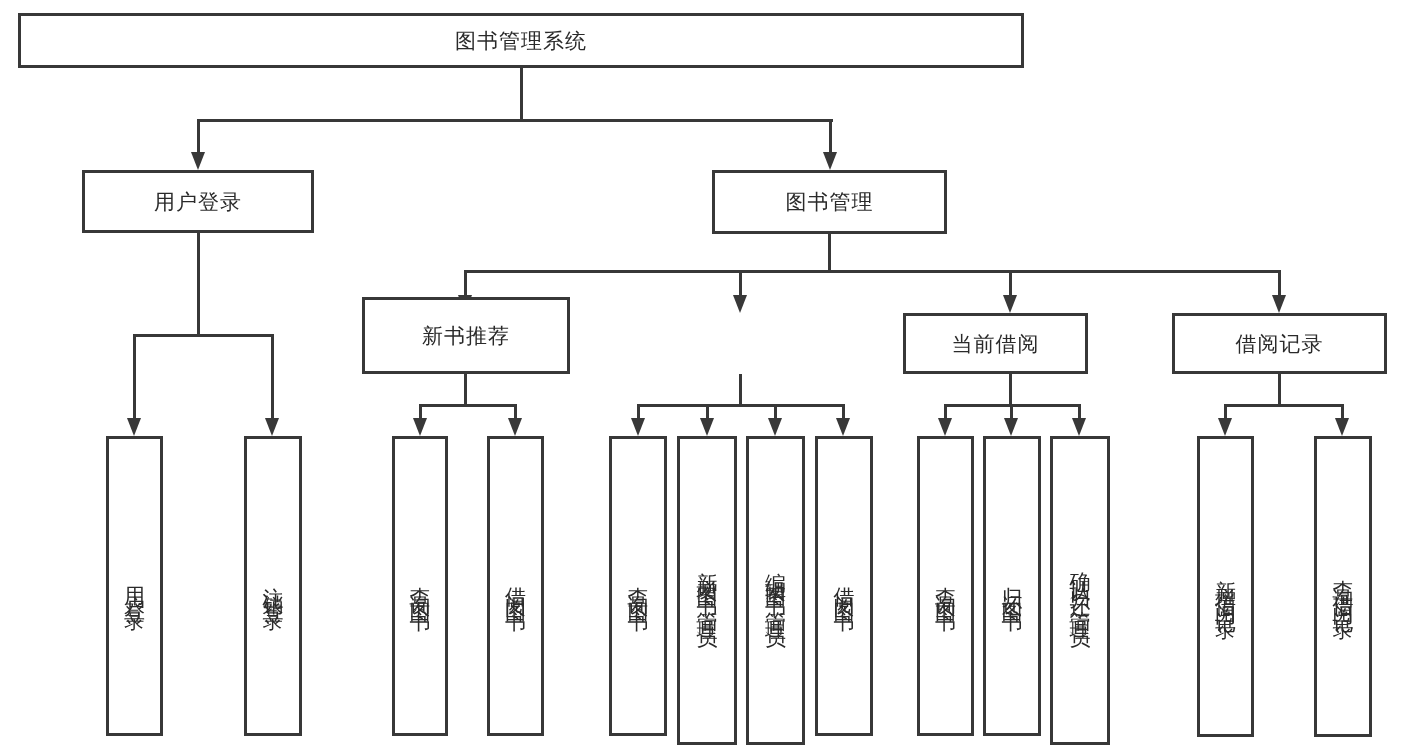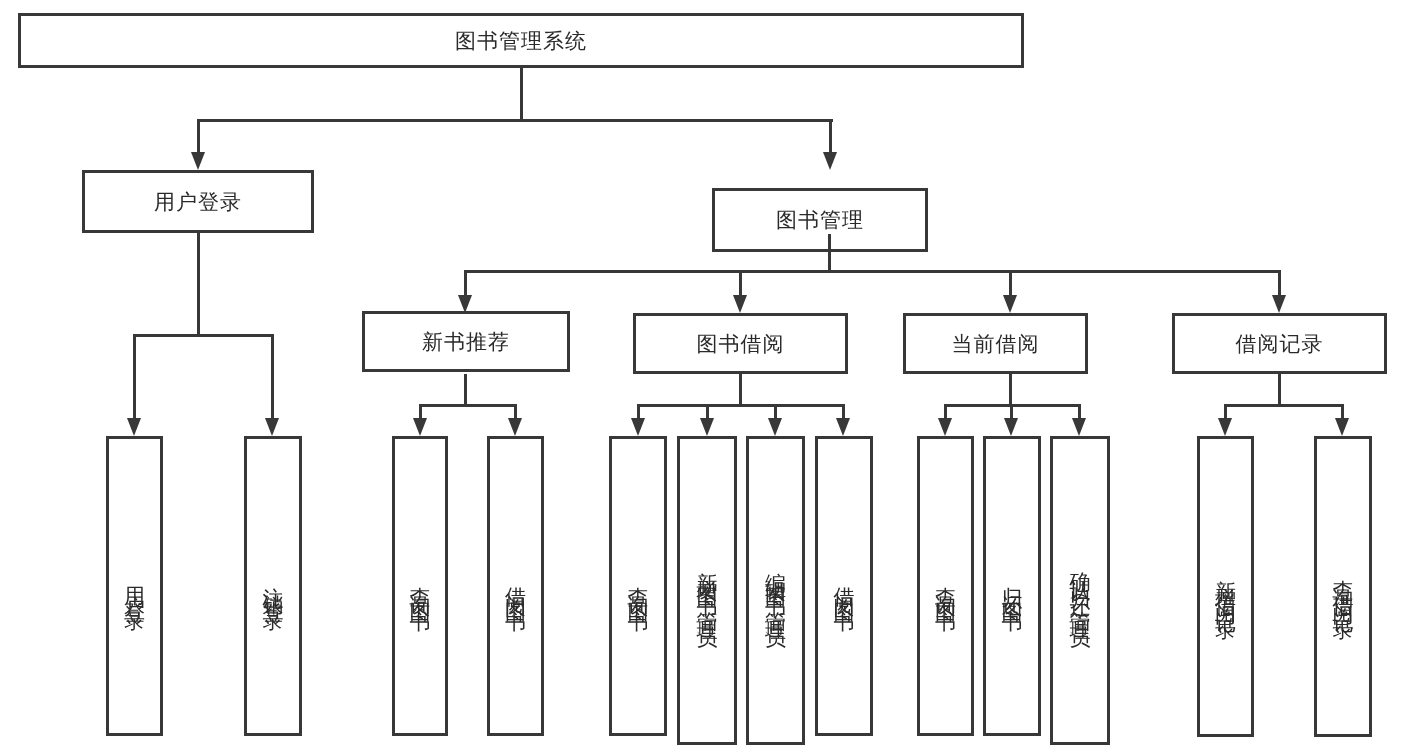--- a/index.html
+++ b/index.html
@@ -37,42 +37,41 @@
   <div class="node" style="left:18px;top:13px;width:1006px;height:55px">图书管理系统</div>
 
   <div class="ln" style="left:520px;top:68px;width:3px;height:53px"></div>
   <div class="ln" style="left:197px;top:119px;width:636px;height:3px"></div>
   <div class="ln" style="left:197px;top:119px;width:3px;height:35px"></div>
   <div class="arr" style="left:191px;top:152px"></div>
   <div class="ln" style="left:829px;top:119px;width:3px;height:35px"></div>
   <div class="arr" style="left:823px;top:152px"></div>
 
   <div class="node" style="left:82px;top:170px;width:232px;height:63px">用户登录</div>
-  <div class="node" style="left:712px;top:188px;width:216px;height:64px">图书管理</div>
+  <div class="node" style="left:712px;top:170px;width:235px;height:64px">图书管理</div>
 
   <div class="ln" style="left:197px;top:233px;width:3px;height:104px"></div>
   <div class="ln" style="left:133px;top:334px;width:141px;height:3px"></div>
   <div class="ln" style="left:133px;top:334px;width:3px;height:84px"></div>
   <div class="arr" style="left:127px;top:418px"></div>
   <div class="ln" style="left:271px;top:334px;width:3px;height:84px"></div>
   <div class="arr" style="left:265px;top:418px"></div>
 
   <div class="ln" style="left:828px;top:234px;width:3px;height:39px"></div>
   <div class="ln" style="left:464px;top:270px;width:817px;height:3px"></div>
   <div class="ln" style="left:464px;top:270px;width:3px;height:26px"></div>
   <div class="arr" style="left:458px;top:295px"></div>
   <div class="ln" style="left:739px;top:270px;width:3px;height:26px"></div>
   <div class="arr" style="left:733px;top:295px"></div>
   <div class="ln" style="left:1009px;top:270px;width:3px;height:26px"></div>
   <div class="arr" style="left:1003px;top:295px"></div>
   <div class="ln" style="left:1278px;top:270px;width:3px;height:26px"></div>
   <div class="arr" style="left:1272px;top:295px"></div>
 
-  <div class="node" style="left:362px;top:311px;width:208px;height:61px">新书推荐</div>
-  <div class="node" style="left:633px;top:313px;width:215px;height:61px">图书借阅</div>
+  <div class="node" style="left:362px;top:297px;width:208px;height:77px">新书推荐</div>
   <div class="node" style="left:903px;top:313px;width:185px;height:61px">当前借阅</div>
   <div class="node" style="left:1172px;top:313px;width:215px;height:61px">借阅记录</div>
 
   <div class="ln" style="left:464px;top:374px;width:3px;height:32px"></div>
   <div class="ln" style="left:419px;top:404px;width:98px;height:3px"></div>
   <div class="ln" style="left:419px;top:404px;width:3px;height:15px"></div>
   <div class="arr" style="left:413px;top:418px"></div>
   <div class="ln" style="left:514px;top:404px;width:3px;height:15px"></div>
   <div class="arr" style="left:508px;top:418px"></div>
 

